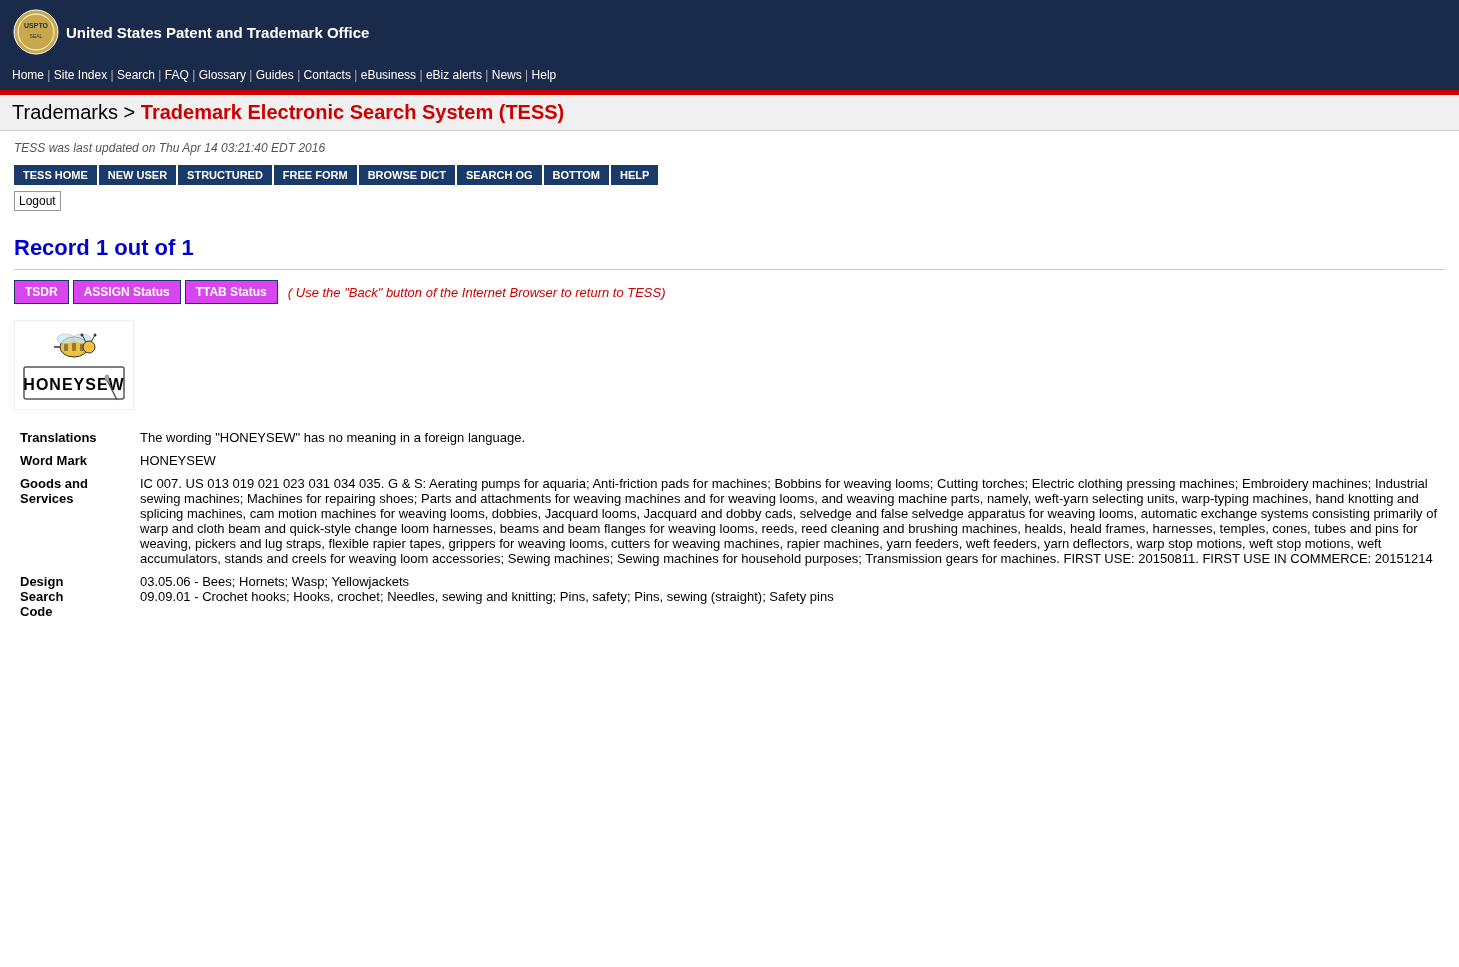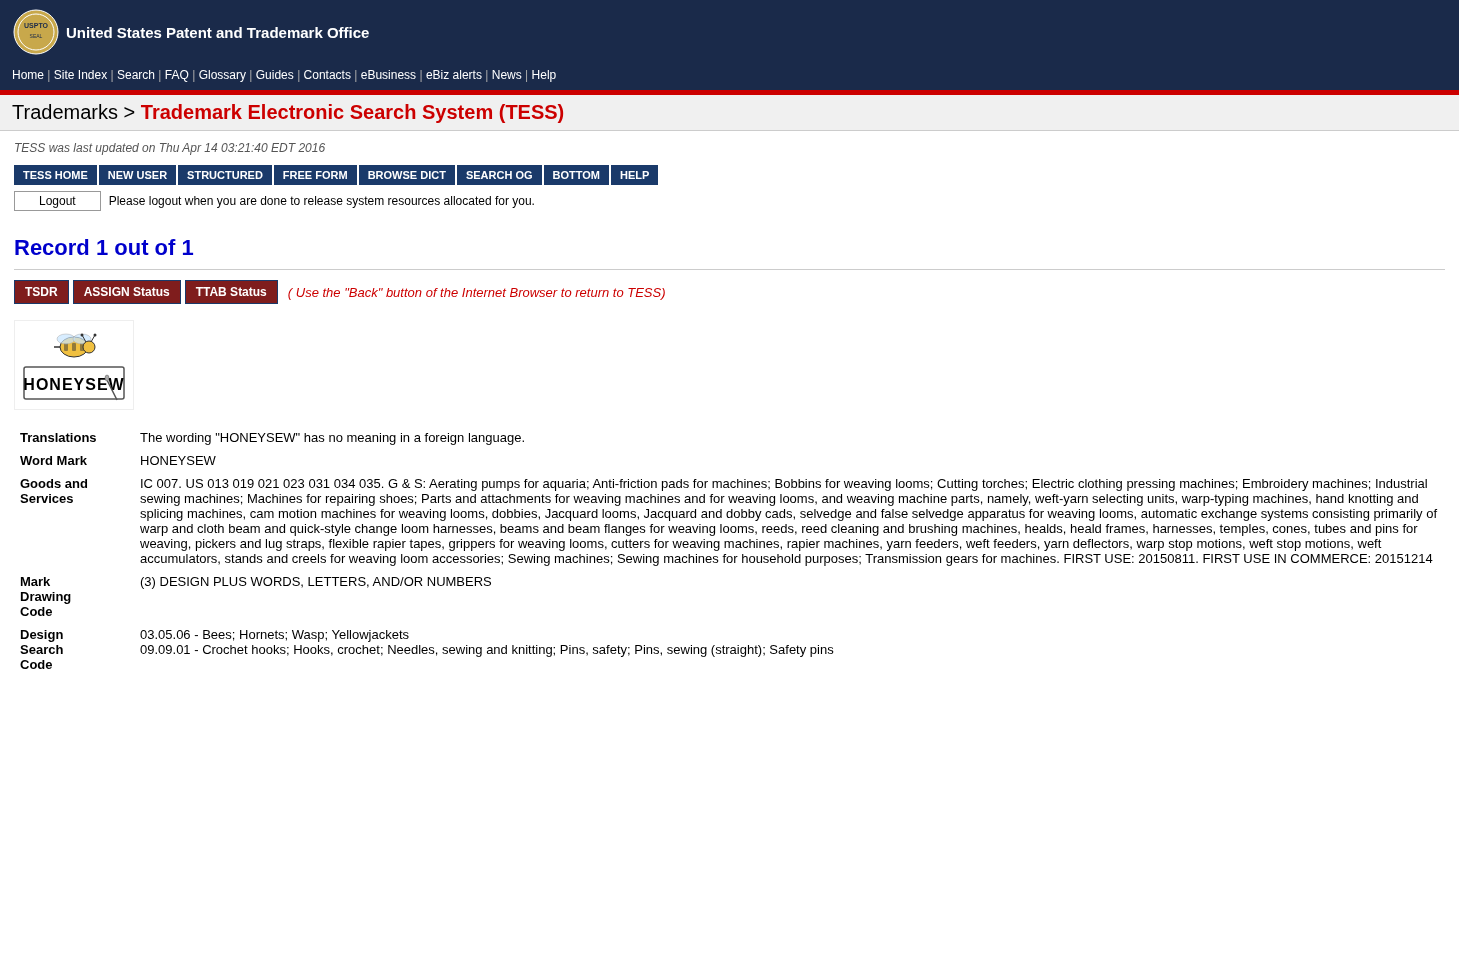--- a/index.html
+++ b/index.html
@@ -78,21 +78,21 @@
 
     .logout-row {
       display: flex;
       align-items: center;
       gap: 8px;
       margin-bottom: 16px;
     }
     .logout-btn {
       background: #fff;
       border: 1px solid #999;
-      padding: 2px 24px;
+      padding: 2px 4px;
       font-size: 12px;
       cursor: pointer;
     }
     .logout-msg {
       font-size: 12px;
     }
 
     
     .record-title {
       font-size: 22px;
@@ -108,21 +108,21 @@
     }
 
     
     .action-bar {
       display: flex;
       align-items: center;
       gap: 4px;
       margin-bottom: 16px;
     }
     .action-btn {
-      background: #7f1d1d;
+      background: #d946ef;
       color: #fff;
       border: 1px solid #1a3a6a;
       padding: 4px 10px;
       font-size: 12px;
       font-weight: bold;
       cursor: pointer;
     }
     .back-note {
       color: #cc0000;
       font-style: italic;
@@ -199,21 +199,20 @@
     <button class="toolbar-btn">STRUCTURED</button>
     <button class="toolbar-btn">FREE FORM</button>
     <button class="toolbar-btn">BROWSE DICT</button>
     <button class="toolbar-btn">SEARCH OG</button>
     <button class="toolbar-btn">BOTTOM</button>
     <button class="toolbar-btn">HELP</button>
   </div>
 
   <div class="logout-row">
     <button class="logout-btn">Logout</button>
-    <span class="logout-msg">Please logout when you are done to release system resources allocated for you.</span>
   </div>
 
   <div class="record-title">Record 1 out of 1</div>
   <hr class="divider">
 
   <div class="action-bar">
     <button class="action-btn">TSDR</button>
     <button class="action-btn">ASSIGN Status</button>
     <button class="action-btn">TTAB Status</button>
     <span class="back-note">( Use the "Back" button of the Internet Browser to return to TESS)</span>
@@ -255,26 +254,20 @@
       <td>The wording "HONEYSEW" has no meaning in a foreign language.</td>
     </tr>
     <tr>
       <td>Word Mark</td>
       <td>HONEYSEW</td>
     </tr>
     <tr>
       <td style="white-space:pre-line;">Goods and
 Services</td>
       <td>IC 007. US 013 019 021 023 031 034 035. G &amp; S: Aerating pumps for aquaria; Anti-friction pads for machines; Bobbins for weaving looms; Cutting torches; Electric clothing pressing machines; Embroidery machines; Industrial sewing machines; Machines for repairing shoes; Parts and attachments for weaving machines and for weaving looms, and weaving machine parts, namely, weft-yarn selecting units, warp-typing machines, hand knotting and splicing machines, cam motion machines for weaving looms, dobbies, Jacquard looms, Jacquard and dobby cads, selvedge and false selvedge apparatus for weaving looms, automatic exchange systems consisting primarily of warp and cloth beam and quick-style change loom harnesses, beams and beam flanges for weaving looms, reeds, reed cleaning and brushing machines, healds, heald frames, harnesses, temples, cones, tubes and pins for weaving, pickers and lug straps, flexible rapier tapes, grippers for weaving looms, cutters for weaving machines, rapier machines, yarn feeders, weft feeders, yarn deflectors, warp stop motions, weft stop motions, weft accumulators, stands and creels for weaving loom accessories; Sewing machines; Sewing machines for household purposes; Transmission gears for machines. FIRST USE: 20150811. FIRST USE IN COMMERCE: 20151214</td>
-    </tr>
-    <tr>
-      <td style="white-space:pre-line;">Mark
-Drawing
-Code</td>
-      <td>(3) DESIGN PLUS WORDS, LETTERS, AND/OR NUMBERS</td>
     </tr>
     <tr>
       <td style="white-space:pre-line;">Design
 Search
 Code</td>
       <td>
         <span>03.05.06 - Bees; Hornets; Wasp; Yellowjackets</span><br>
         <span>09.09.01 - Crochet hooks; Hooks, crochet; Needles, sewing and knitting; Pins, safety; Pins, sewing (straight); Safety pins</span>
       </td>
     </tr>

